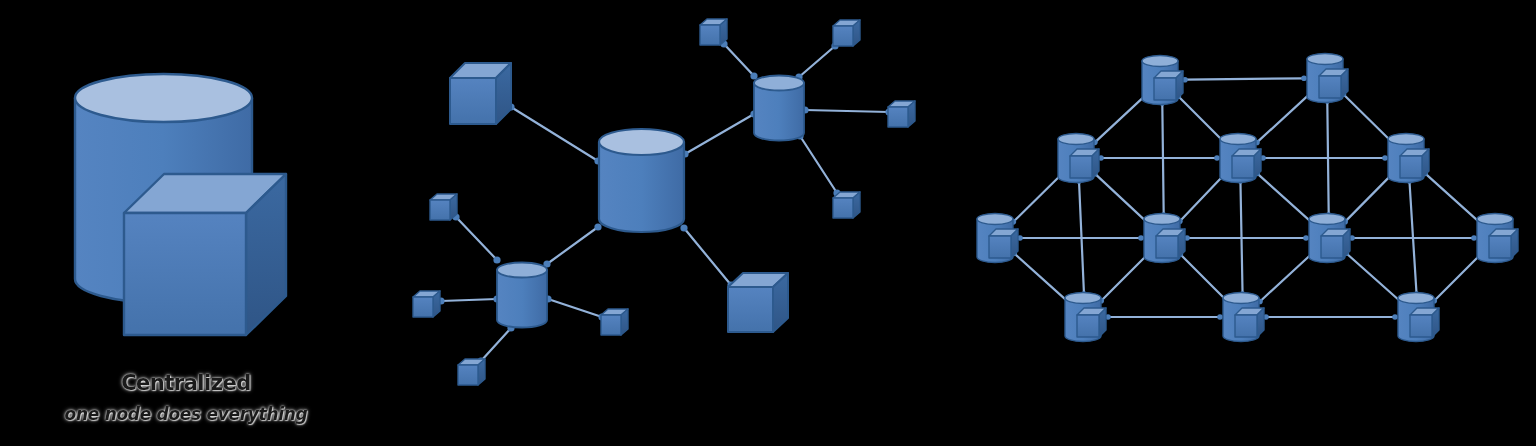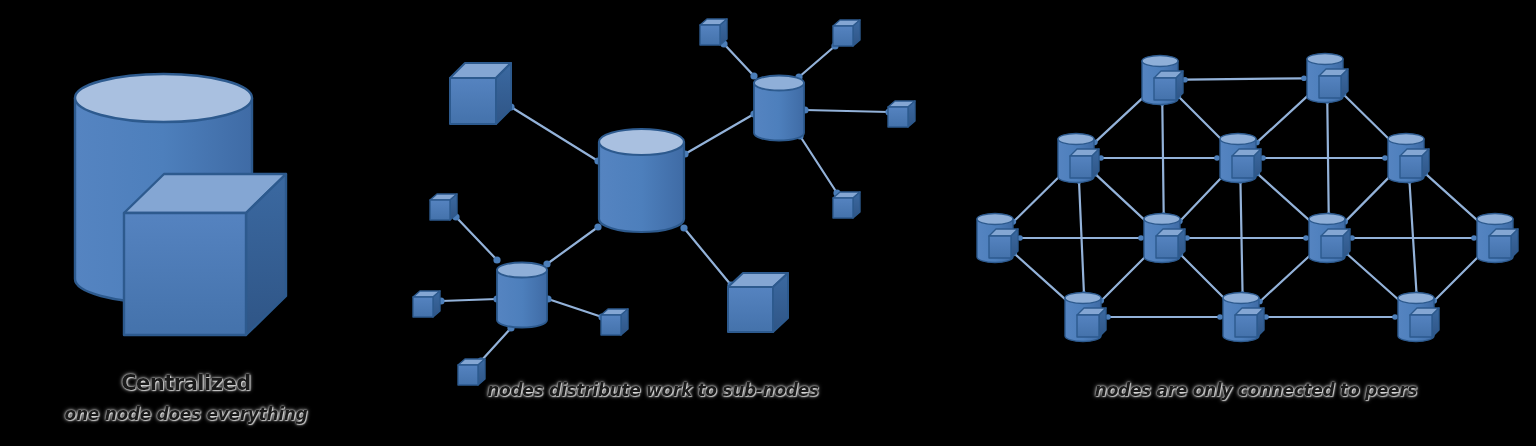--- a/index.html
+++ b/index.html
@@ -473,18 +473,16 @@
           </g>
         </g>
       </g>
     </svg>
 
   <div class="caption cap-0">
     <div class="cap-title">Centralized</div>
     <div class="cap-sub">one node does everything</div>
   </div>
   <div class="caption cap-1">
-    <div class="cap-sub">nodes distribute work to sub-nodes</div>
   </div>
   <div class="caption cap-2">
-    <div class="cap-sub">nodes are only connected to peers</div>
   </div>
 </div>
 
 </body></html>

